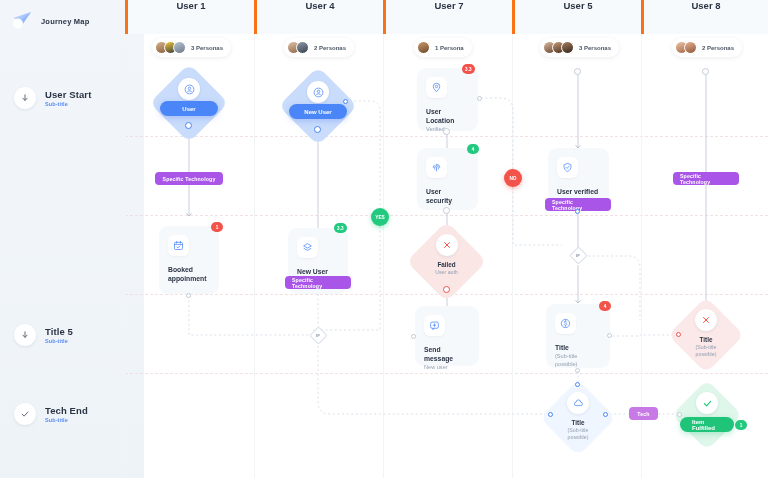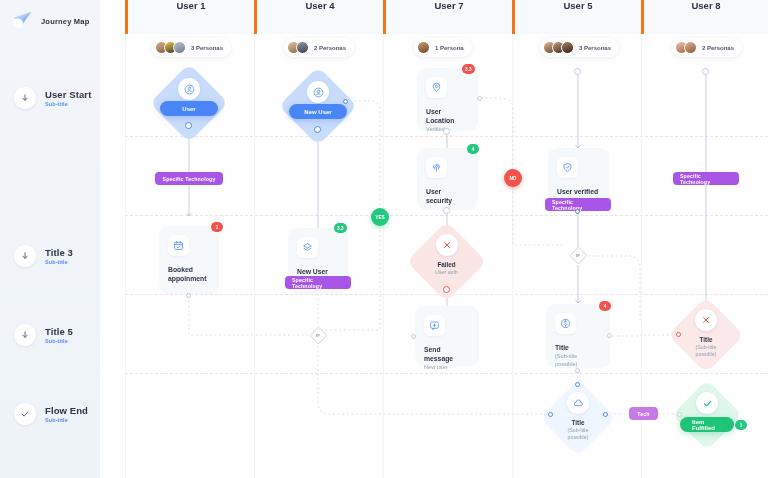--- a/index.html
+++ b/index.html
@@ -6,21 +6,21 @@
   html,body { width:768px; height:478px; overflow:hidden; }
   body {
     font-family: "Liberation Sans", sans-serif;
     background:#ffffff;
     -webkit-font-smoothing: antialiased;
   }
   #app { position:relative; width:768px; height:478px; background:#ffffff; }
 
   
   .sidebar {
-    position:absolute; left:0; top:0; width:100px; height:478px;
+    position:absolute; left:0; top:0; width:144px; height:478px;
     background:linear-gradient(180deg,#f2f6fa 0%, #eef3f8 100%);
   }
   .logo-wrap { position:absolute; left:10px; top:9px; display:flex; align-items:center; gap:7px; }
   .logo-mark { width:24px; height:24px; position:relative; }
   .logo-text { font-size:7.5px; font-weight:700; color:#2b3445; letter-spacing:.2px; }
 
   .rail-row { position:absolute; left:0; width:125px; display:flex; align-items:center; gap:9px; padding-left:14px; }
   .rail-icon {
     width:22px; height:22px; border-radius:50%; background:#ffffff;
     box-shadow:0 1px 3px rgba(80,100,130,.13);
@@ -147,52 +147,41 @@
             <path d="M7 2.5 V10 M4 7.2 L7 10.4 L10 7.2" stroke="#56606f" stroke-width="1.3" fill="none" stroke-linecap="round" stroke-linejoin="round"></path>
           </svg>
       </div>
       <div class="rail-txt">
         <div class="rail-title">User Start</div>
         <div class="rail-sub">Sub-title</div>
       </div>
     </div>
 
 
-    <div class="rail-row" style="top:245px">
-      <div class="rail-icon">
-        <svg width="10" height="10" viewBox="0 0 14 14">
-            <path d="M7 2.5 V10 M4 7.2 L7 10.4 L10 7.2" stroke="#56606f" stroke-width="1.3" fill="none" stroke-linecap="round" stroke-linejoin="round"></path>
-          </svg>
-      </div>
-      <div class="rail-txt">
-        <div class="rail-title">Title 3</div>
-        <div class="rail-sub">Sub-title</div>
-      </div>
-    </div>
 
     <div class="rail-row" style="top:324px">
       <div class="rail-icon">
         <svg width="10" height="10" viewBox="0 0 14 14">
             <path d="M7 2.5 V10 M4 7.2 L7 10.4 L10 7.2" stroke="#56606f" stroke-width="1.3" fill="none" stroke-linecap="round" stroke-linejoin="round"></path>
           </svg>
       </div>
       <div class="rail-txt">
         <div class="rail-title">Title 5</div>
         <div class="rail-sub">Sub-title</div>
       </div>
     </div>
 
     <div class="rail-row" style="top:403px">
       <div class="rail-icon">
         <svg width="10" height="10" viewBox="0 0 14 14">
             <path d="M3 7.3 L5.8 10 L11 4.2" stroke="#56606f" stroke-width="1.3" fill="none" stroke-linecap="round" stroke-linejoin="round"></path>
           </svg>
       </div>
       <div class="rail-txt">
-        <div class="rail-title">Flow End</div>
+        <div class="rail-title">Tech End</div>
         <div class="rail-sub">Sub-title</div>
       </div>
     </div>
   </div>
 
   <div class="rowline" style="top:136px"></div>
   <div class="rowline" style="top:215px"></div>
   <div class="rowline" style="top:294px"></div>
   <div class="rowline" style="top:373px"></div>
 

